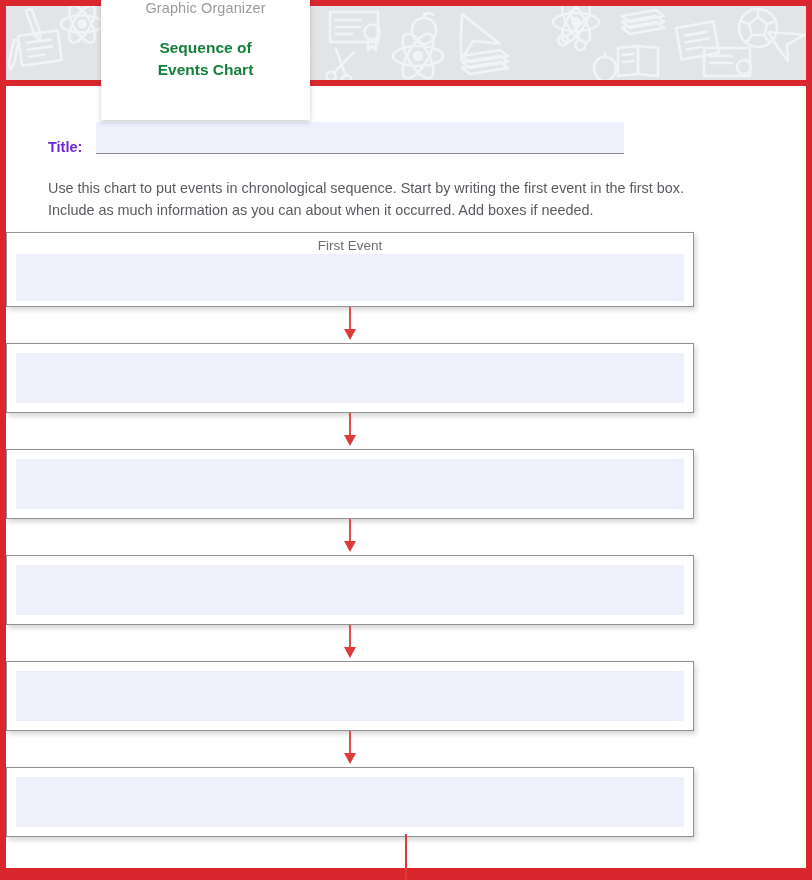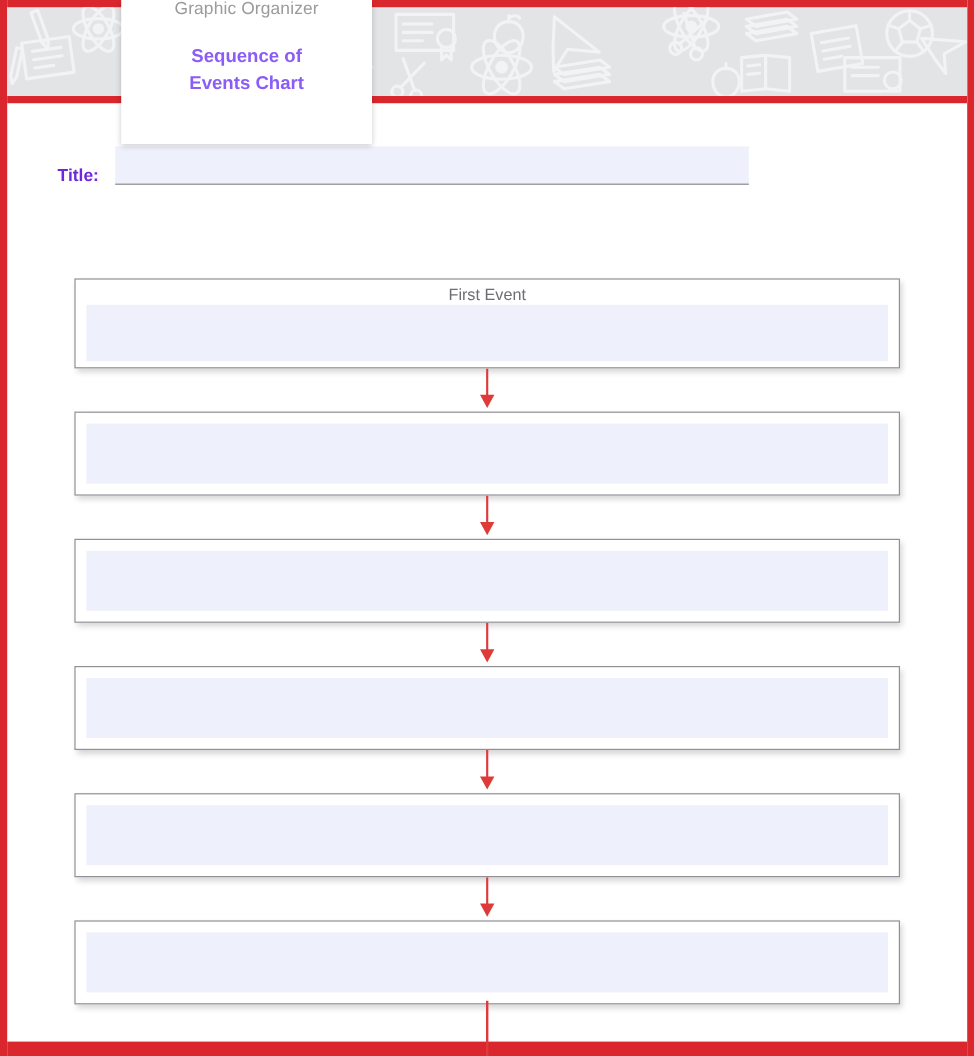--- a/index.html
+++ b/index.html
@@ -55,21 +55,21 @@
   }
   #card-kicker {
     font-size: 14.5px;
     color: #9b9b9b;
     letter-spacing: .1px;
   }
   #card-title {
     margin-top: 21px;
     font-size: 15.5px;
     font-weight: bold;
-    color: #8b5cf6;
+    color: #15803d;
     line-height: 1.42;
   }
 
   
   #title-row {
     position: absolute;
     left: 42px;
     top: 122px;
     width: 580px;
     height: 34px;
@@ -99,24 +99,23 @@
     top: 178px;
     width: 712px;
     font-size: 14.4px;
     line-height: 1.52;
     color: #5a5a60;
   }
 
   
   #flow {
     position: absolute;
-    left: 12px;
+    left: 0;
     top: 232px;
     width: 680px;
-    padding-left: 44px;
   }
   .event-box {
     position: relative;
     margin: 0 auto;
     width: 688px;
     background: #ffffff;
     border: 1.5px solid #919195;
     box-shadow: 2px 3px 5px rgba(0,0,0,0.17);
   }
   .event-box.first { height: 75px; }
@@ -310,20 +309,24 @@
       <div>Sequence of</div>
       <div>Events Chart</div>
     </div>
   </div>
 
   <div id="title-row">
     <span id="title-label">Title:</span>
     <div id="title-field"></div>
   </div>
 
+  <div id="instructions">
+    <div>Use this chart to put events in chronological sequence. Start by writing the first event in the first box.</div>
+    <div>Include as much information as you can about when it occurred. Add boxes if needed.</div>
+  </div>
 
   <div id="flow">
 
     <div class="event-box first">
       <div class="box-caption">First Event</div>
       <div class="box-field"></div>
     </div>
 
     <div class="connector">
       <svg width="690" height="36" viewBox="0 0 690 36" aria-hidden="true">

